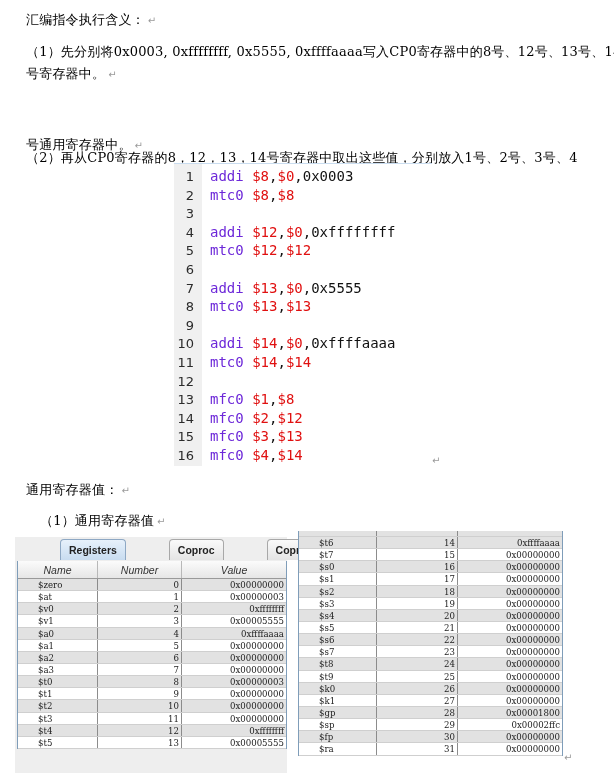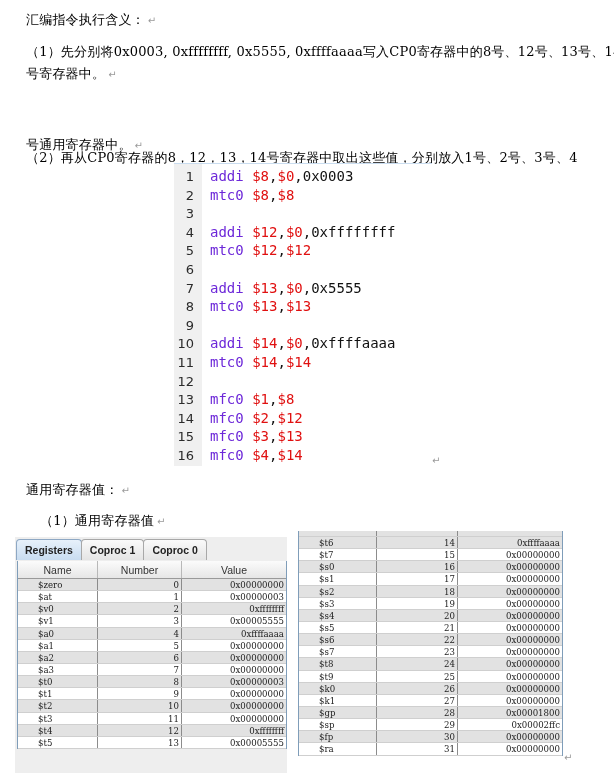--- a/index.html
+++ b/index.html
@@ -23,24 +23,24 @@
   .ln { position: absolute; left: 0; width: 20px; text-align: right; color: #2b2b2b; font-size: 13px; font-family: "DejaVu Sans", sans-serif; }
   .code { position: absolute; left: 36px; white-space: pre; }
   .kw { color: #6d28d9; }
   .reg { color: #e01010; }
   .imm { color: #111; }
   .editor-mark { position: absolute; left: 432px; top: 455px; color: #9a9a9a; font-size: 10px; font-family: "DejaVu Sans", sans-serif; }
 
   
   .panel { position: absolute; left: 15px; top: 537px; width: 272px; height: 236px; background: #eeeeee; }
   .tabs { position: absolute; left: 1px; top: 2px; height: 21px; display: flex; }
-  .tab { height: 21px; padding: 0 8px; font-family: "Liberation Sans", sans-serif; font-size: 10.5px; font-weight: bold; line-height: 20px; color: #222; border: 1px solid #a8a8a8; border-bottom: none; border-radius: 4px 4px 0 0; background: linear-gradient(#fafafa, #e4e4e4); margin-right: -1px; }
+  .tab { height: 21px; padding: 0 8px; font-family: "Liberation Sans", sans-serif; font-size: 10.5px; font-weight: bold; line-height: 20px; color: #222; border: 1px solid #a8a8a8; border-bottom: none; border-radius: 4px 4px 0 0; background: linear-gradient(#fafafa, #e4e4e4); margin-right: -1px; margin-left: 44px; }
   .tab.active { background: linear-gradient(#e7f1fb, #c8dcf0); border-color: #8ea8c4; }
   .table { position: absolute; left: 2px; top: 24px; width: 270px; border-left: 1px solid #7f9db9; border-right: 1px solid #7f9db9; }
-  .thead { display: flex; height: 18px; background: linear-gradient(#fbfbfb, #e6e6e6); border-bottom: 1px solid #999; }
+  .thead { display: flex; height: 18px; background: linear-gradient(#fbfbfb, #e6e6e6); border-bottom: 1px solid #999; font-style: italic; }
   .th { font-family: "Liberation Sans", sans-serif; font-size: 10.5px; line-height: 18px; text-align: center; color: #333; border-right: 1px solid #b8b8b8; }
   .row { display: flex; height: 12.15px; font-family: "DejaVu Serif", serif; font-size: 8.6px; line-height: 12px; color: #222; border-bottom: 1px solid #cfcfcf; }
   .row.alt { background: #e2e2e2; }
   .row.plain { background: #ffffff; }
   .c-name { width: 80px; padding-left: 20px; border-right: 1px solid #8c8c8c; }
   .c-num { width: 84px; text-align: right; padding-right: 2px; border-right: 1px solid #8c8c8c; }
   .c-val { flex: 1; text-align: right; padding-right: 2px; }
   .col-name { width: 80px; }
   .col-num { width: 84px; }
   .col-val { flex: 1; border-right: none; }

